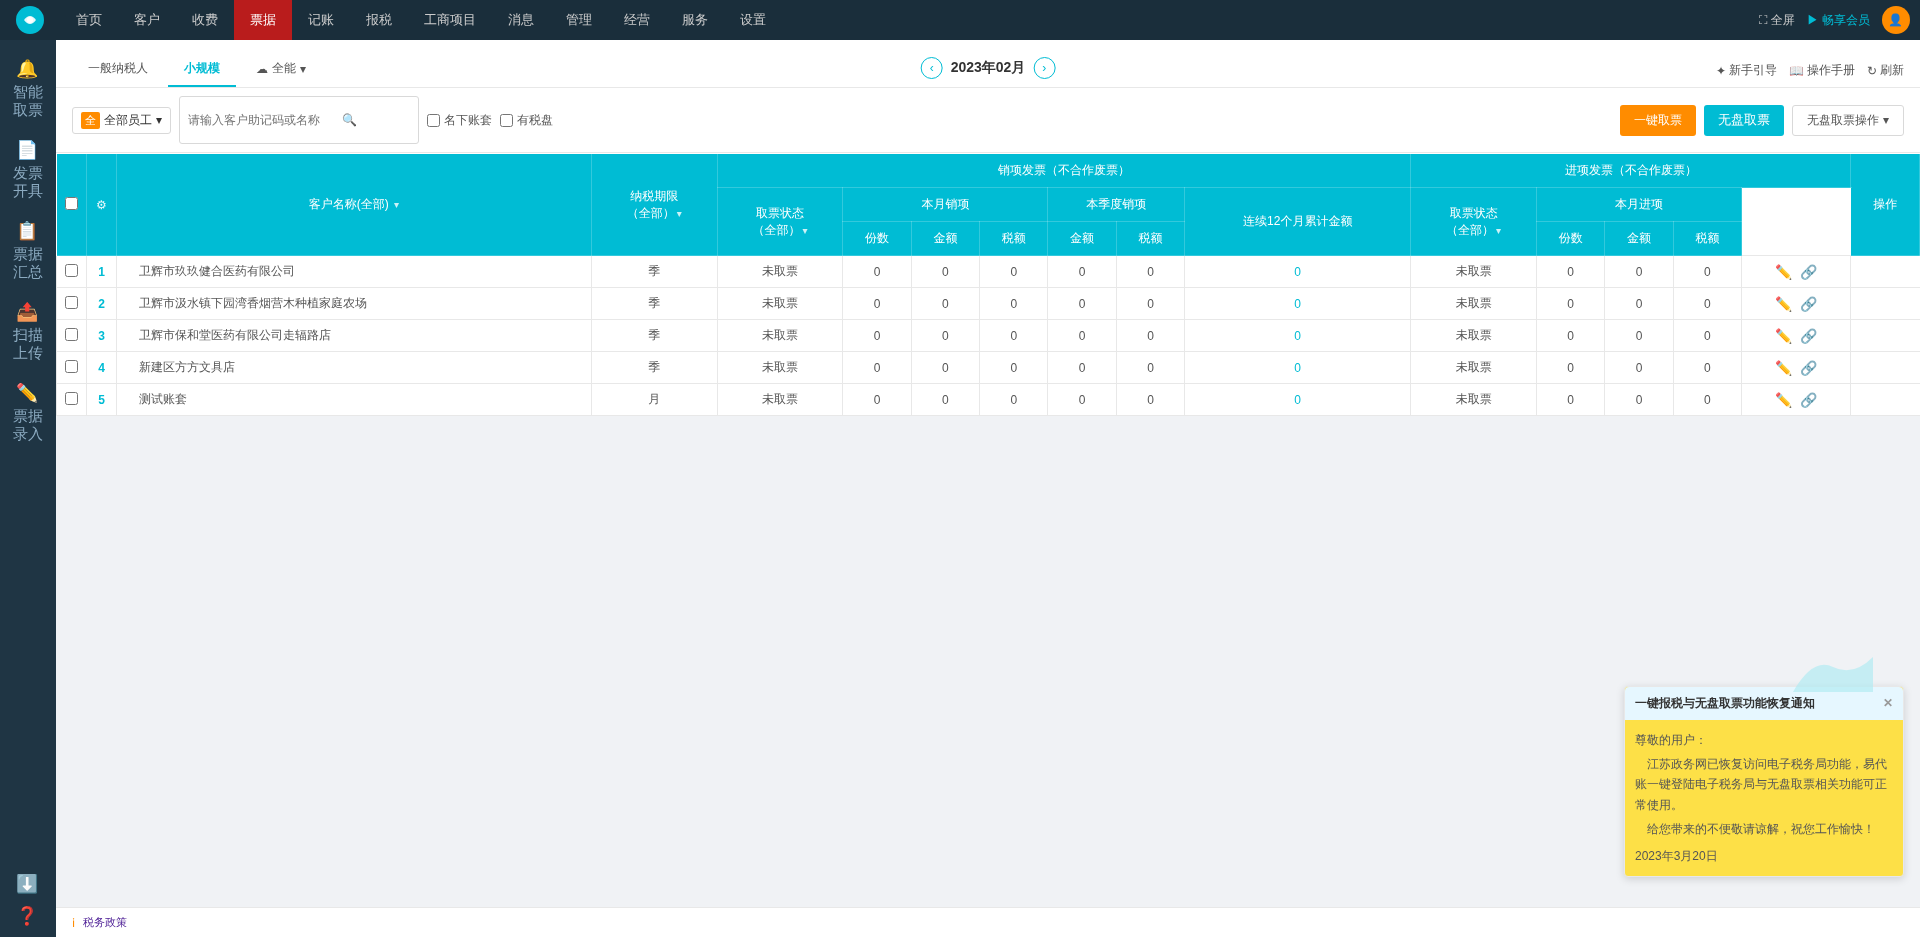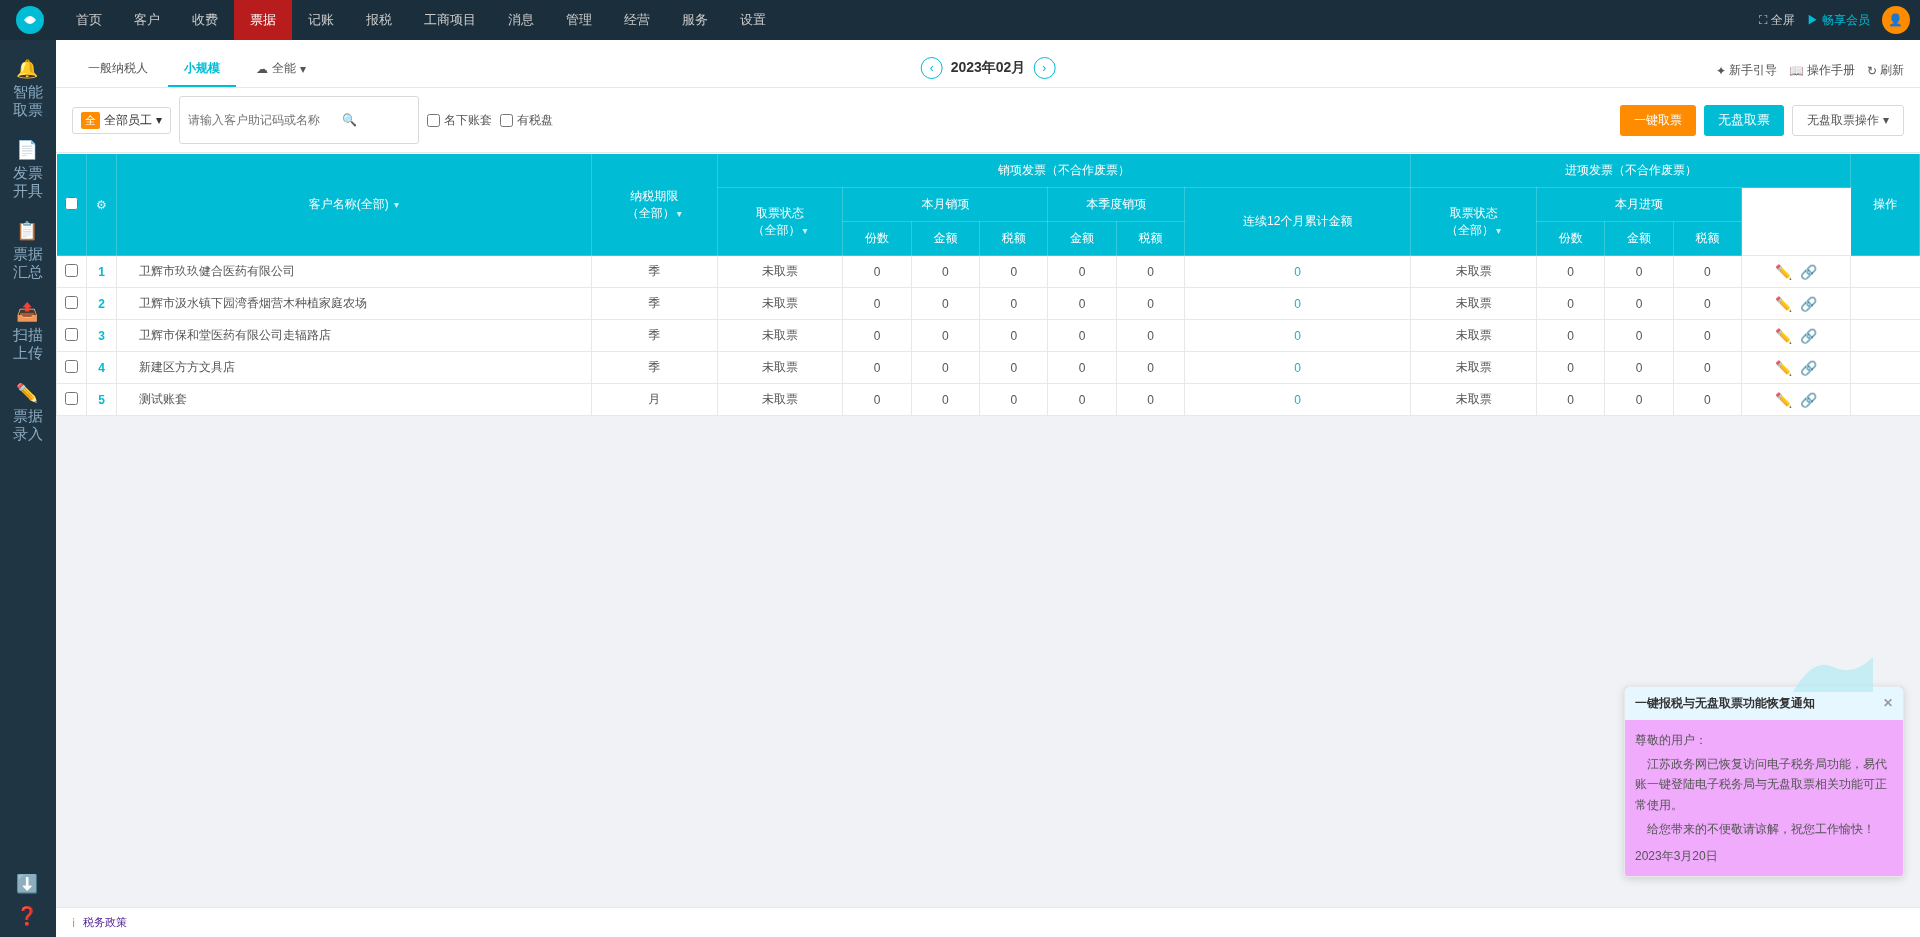--- a/index.html
+++ b/index.html
@@ -65,21 +65,21 @@
     tbody td a { color: #00bcd4; text-decoration: none; }
     .col-index { color: #00bcd4; font-weight: bold; }
     .filter-icon { color: rgba(255,255,255,0.8); font-size: 10px; margin-left: 2px; }
     .action-icon { color: #aaa; cursor: pointer; margin: 0 2px; font-size: 14px; }
     .row-checkbox { cursor: pointer; }
     .th-checkbox { width: 30px; }
     .th-settings { width: 30px; }
     .settings-icon { color: rgba(255,255,255,0.9); cursor: pointer; }
 
     
-    .notification-panel { position: fixed; bottom: 20px; right: 16px; width: 280px; background: #f0abfc; border: 1px solid #e8e8e8; border-radius: 4px; box-shadow: 0 2px 8px rgba(0,0,0,0.15); font-size: 12px; }
+    .notification-panel { position: fixed; bottom: 20px; right: 16px; width: 280px; background: #fde047; border: 1px solid #e8e8e8; border-radius: 4px; box-shadow: 0 2px 8px rgba(0,0,0,0.15); font-size: 12px; }
     .notif-header { background: #e6f7ff; padding: 8px 10px; display: flex; align-items: center; justify-content: space-between; border-radius: 4px 4px 0 0; font-size: 12px; color: #333; font-weight: bold; }
     .notif-close { cursor: pointer; color: #999; }
     .notif-body { padding: 10px; color: #555; line-height: 1.7; }
 
     
     .status-bar { background: #fff; padding: 6px 16px; border-top: 1px solid #e8e8e8; display: flex; align-items: center; gap: 8px; }
     .tax-link { color: #4c1d95; cursor: pointer; font-size: 11px; display: flex; align-items: center; gap: 3px; }
   </style>
 </head>
 <body>

